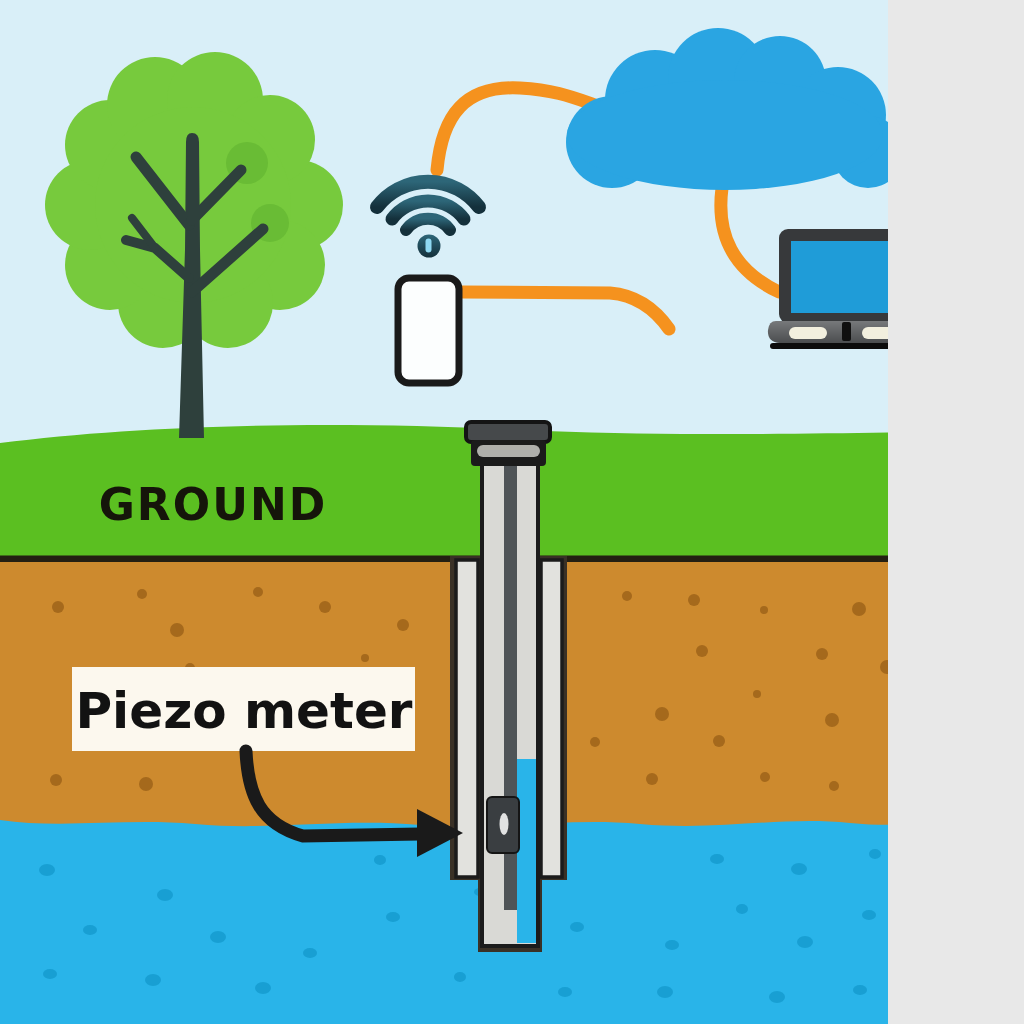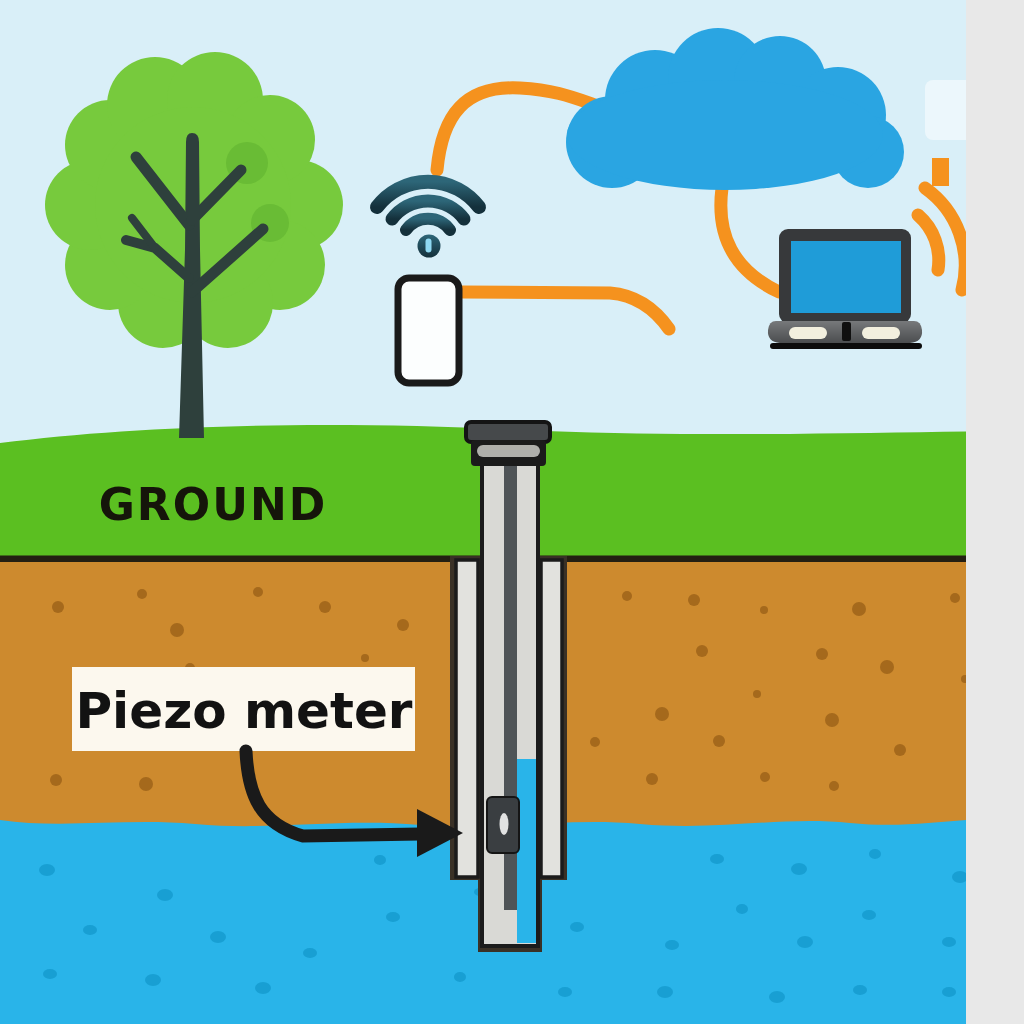--- a/index.html
+++ b/index.html
@@ -1,16 +1,16 @@
 <!DOCTYPE html>
 <html><head>
 <meta charset="utf-8">
 <style>
   html,body{margin:0;padding:0;background:#e8e8e8;font-family:"DejaVu Sans","Liberation Sans",sans-serif;}
-  .canvas{position:relative;width:966px;height:1024px;overflow:hidden;background:#D9EFF8;}
+  .canvas{position:relative;width:888px;height:1024px;overflow:hidden;background:#D9EFF8;}
   svg{display:block}
   text{font-family:"DejaVu Sans","Liberation Sans",sans-serif;}
 </style>
 </head>
 <body>
 
 <div class="canvas">
 <svg width="1024" height="1024" viewBox="0 0 1024 1024">
   <defs>
     <linearGradient id="wifiGrad" x1="0" y1="0" x2="0" y2="1">

